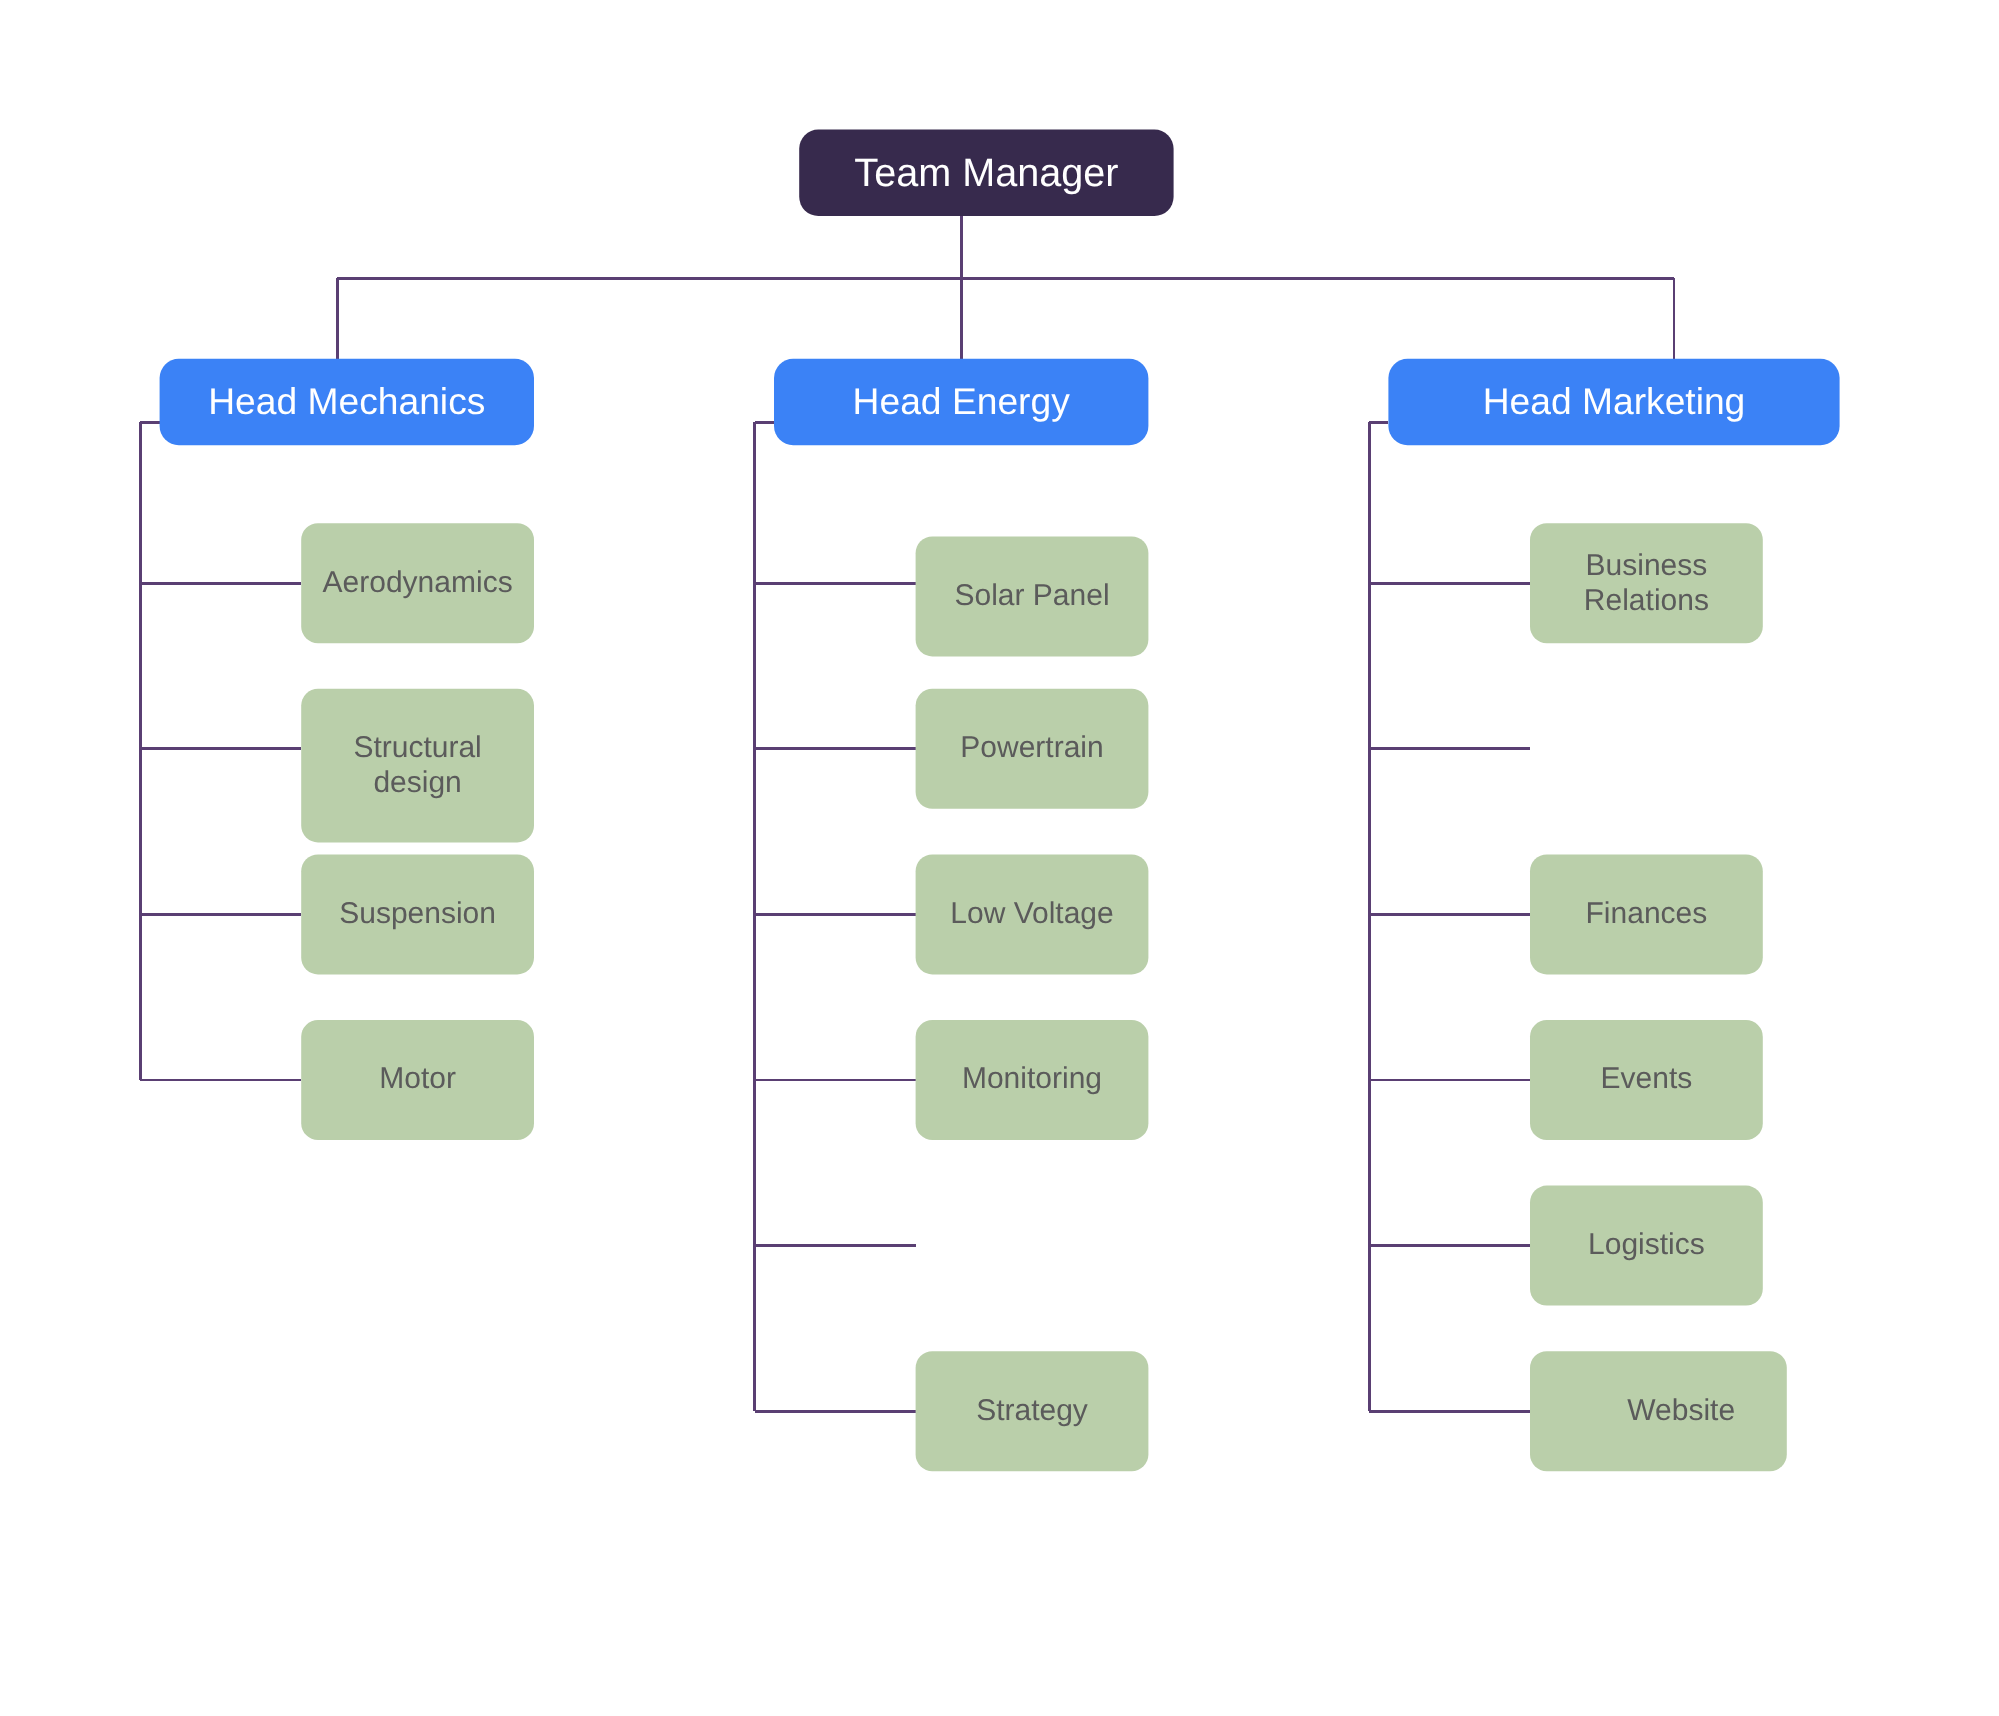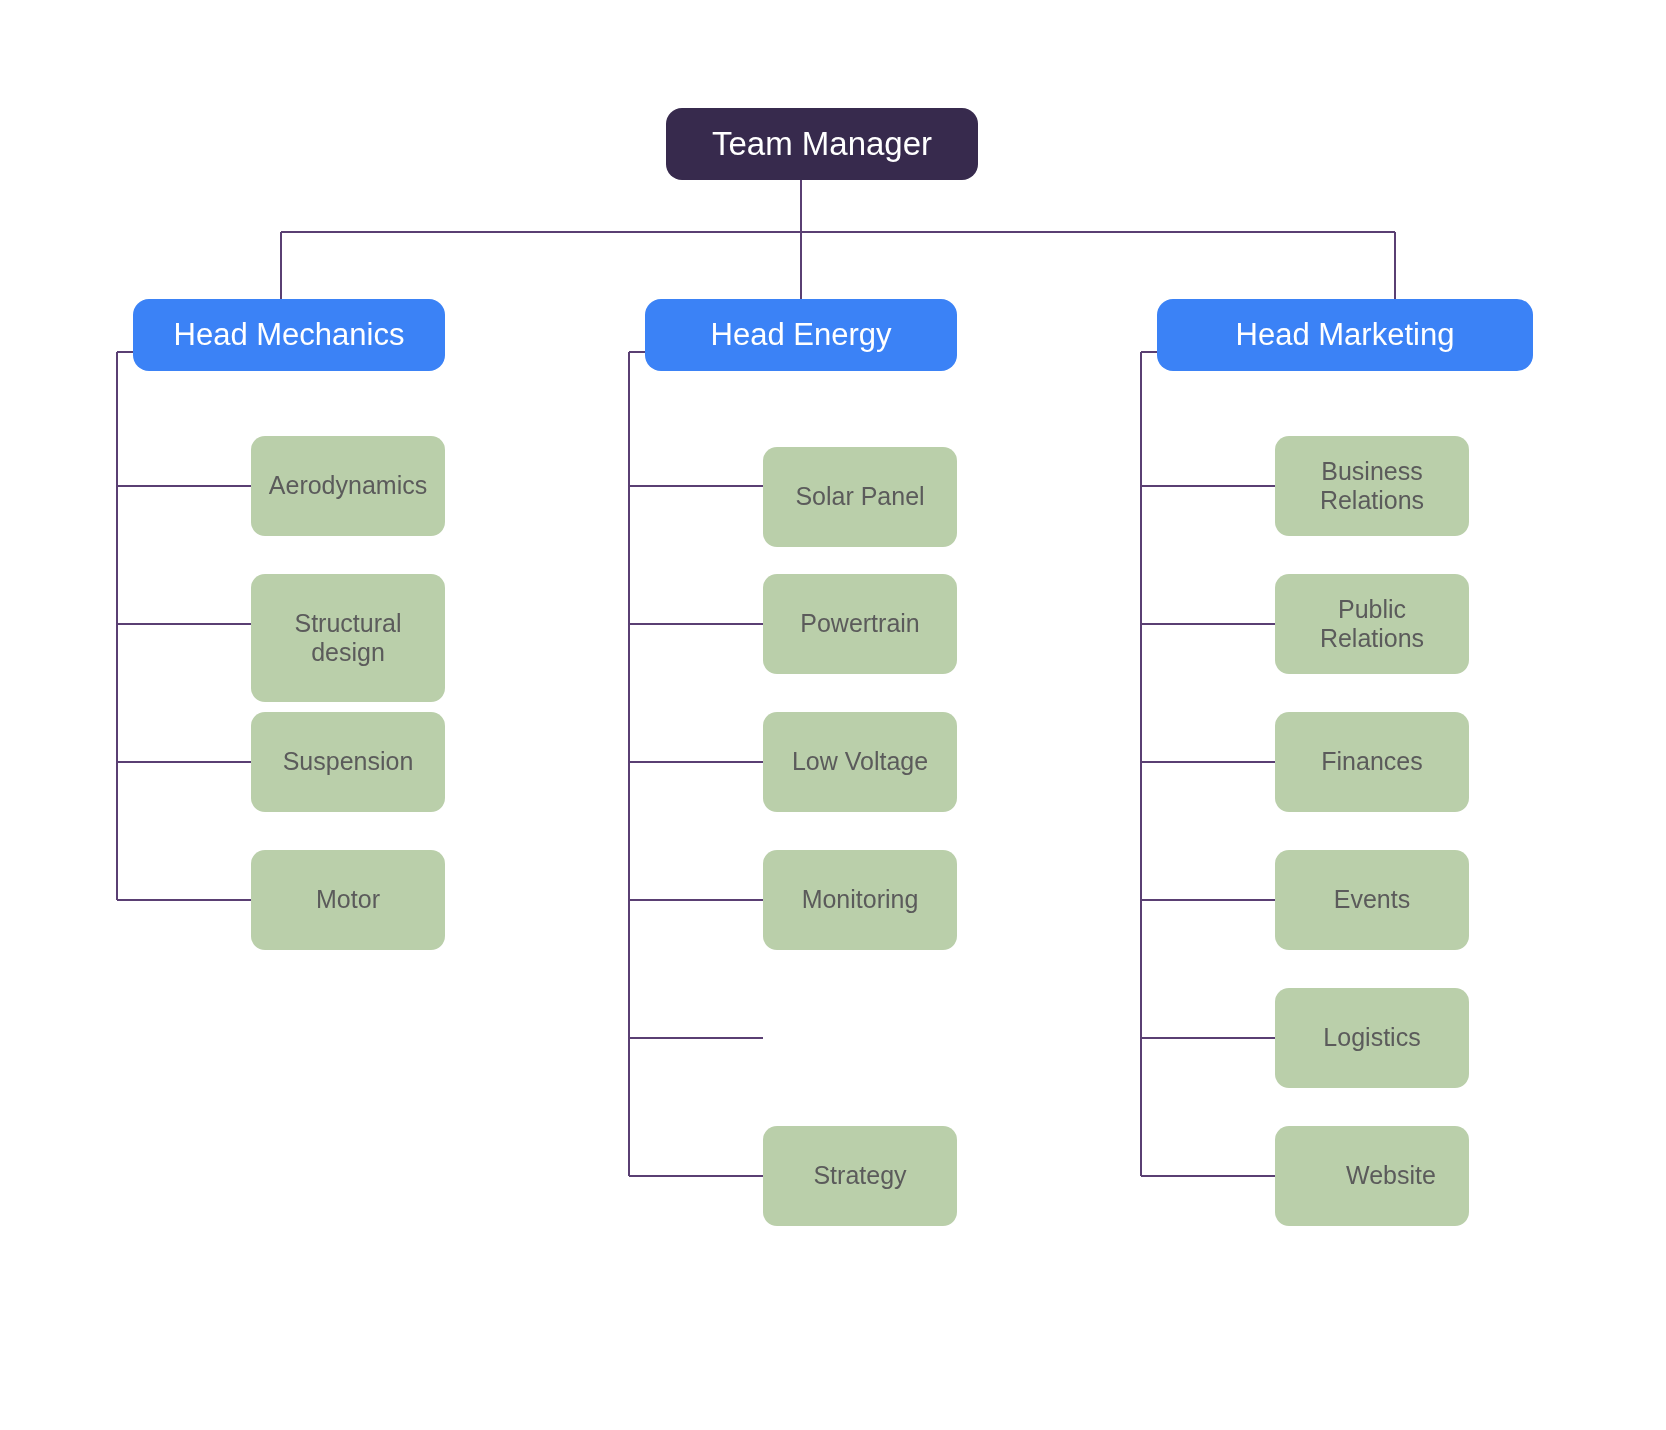--- a/index.html
+++ b/index.html
@@ -129,29 +129,26 @@
   <div class="node node-leaf" style="left:763px; top:1126px; width:194px; height:100px;">
     <span class="node-label">Strategy</span>
   </div>
 
   <div class="node node-head" style="left:1157px; top:299px; width:376px; height:72px;">
     <span class="node-label">Head Marketing</span>
   </div>
   <div class="node node-leaf" style="left:1275px; top:436px; width:194px; height:100px;">
     <span class="node-label">Business Relations</span>
   </div>
-  <div class="node node-leaf" style="left:1275px; top:574px; width:194px; height:100px;">
-    <span class="node-label">Public Relations</span>
-  </div>
   <div class="node node-leaf" style="left:1275px; top:712px; width:194px; height:100px;">
     <span class="node-label">Finances</span>
   </div>
   <div class="node node-leaf" style="left:1275px; top:850px; width:194px; height:100px;">
     <span class="node-label">Events</span>
   </div>
   <div class="node node-leaf" style="left:1275px; top:988px; width:194px; height:100px;">
     <span class="node-label">Logistics</span>
   </div>
-  <div class="node node-leaf" style="left:1275px; top:1126px; width:194px; height:100px;padding-left:48px;">
+  <div class="node node-leaf" style="left:1275px; top:1126px; width:214px; height:100px;padding-left:48px;">
     <span class="node-label">Website</span>
   </div>
 
 </div>
 
 </body></html>

